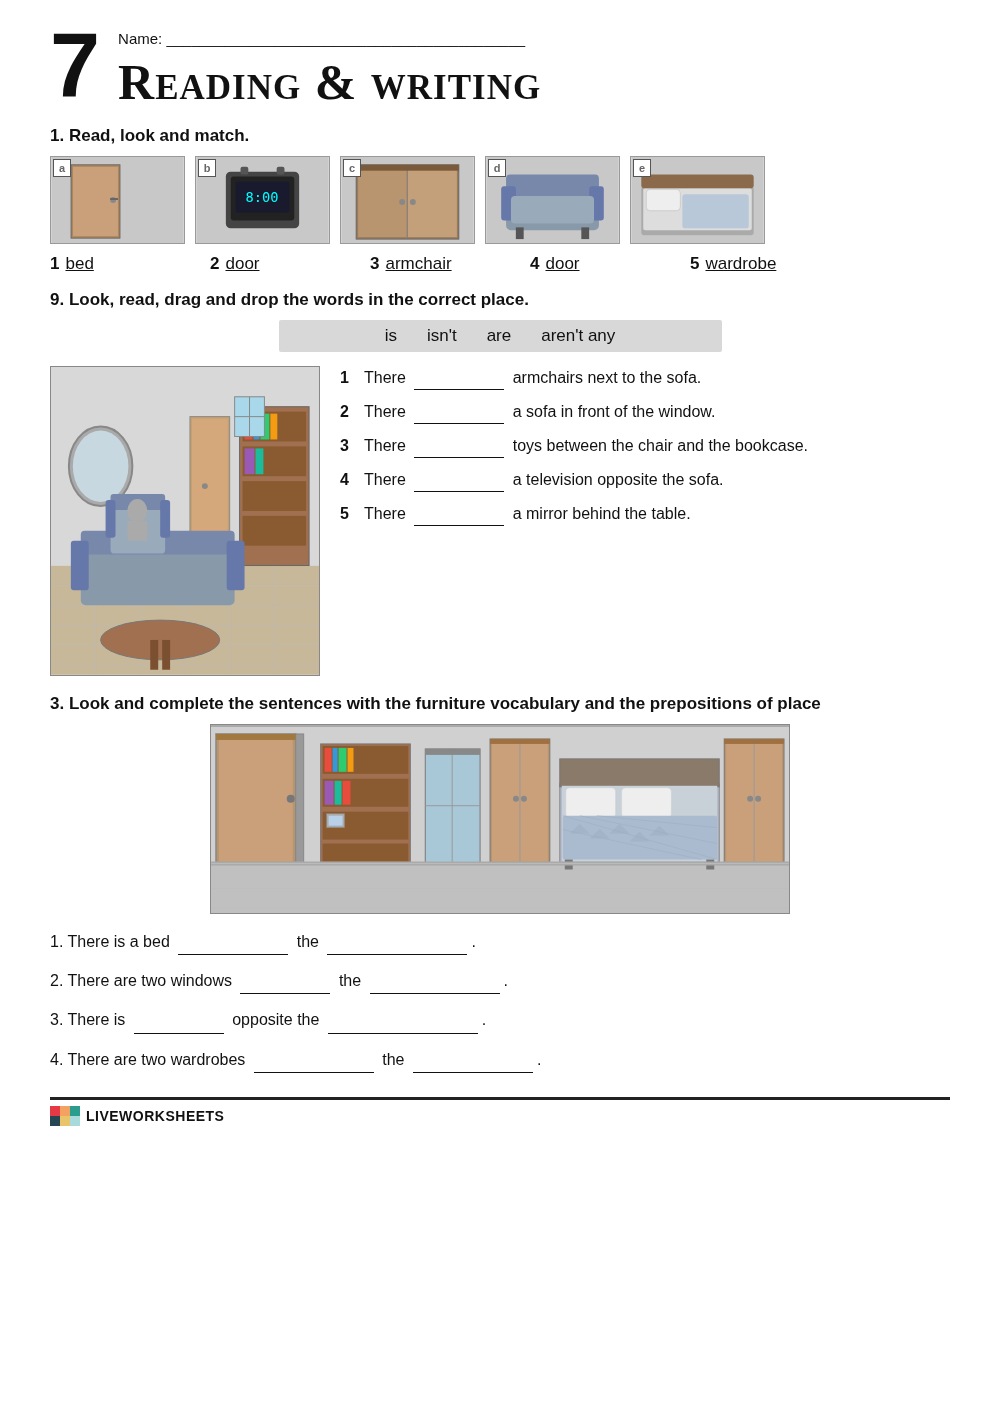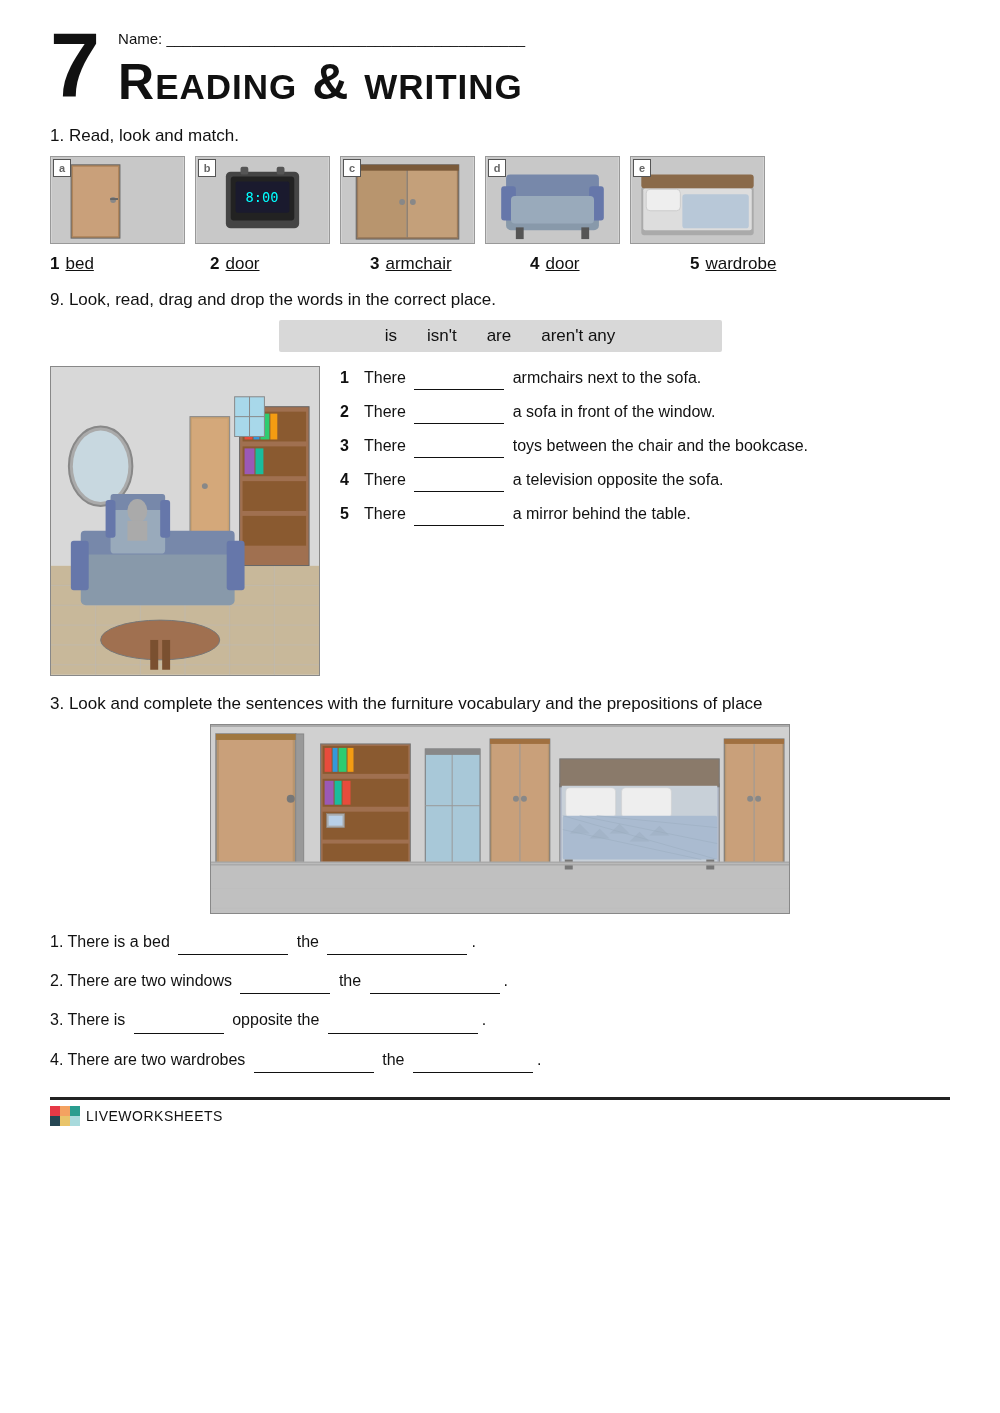--- a/index.html
+++ b/index.html
@@ -32,26 +32,27 @@
     .name-line {
       font-size: 15px;
       margin-bottom: 8px;
     }
     .title {
       font-size: 50px;
       font-weight: 900;
       font-variant: small-caps;
       letter-spacing: 1px;
       line-height: 1.1;
+      font-family: Liberation Serif, serif;
     }
 
     
     .section-instruction {
       font-size: 17px;
-      font-weight: normal;
+      font-weight: bold;
       margin: 16px 0 10px 0;
     }
 
     
     .images-row {
       display: flex;
       align-items: flex-end;
       gap: 10px;
       margin-bottom: 6px;
       justify-content: flex-start;
@@ -166,21 +167,21 @@
       margin-top: 24px;
       border-top: 3px solid #222;
       padding-top: 6px;
     }
     .footer-logo {
       display: flex;
       gap: 2px;
     }
     .footer-text {
       font-size: 14px;
-      font-weight: normal;
+      font-weight: bold;
       letter-spacing: 0.5px;
     }
 
     
     .img-placeholder {
       width: 130px;
       height: 85px;
       background: #ddd;
       border: 1px solid #999;
       display: flex;

